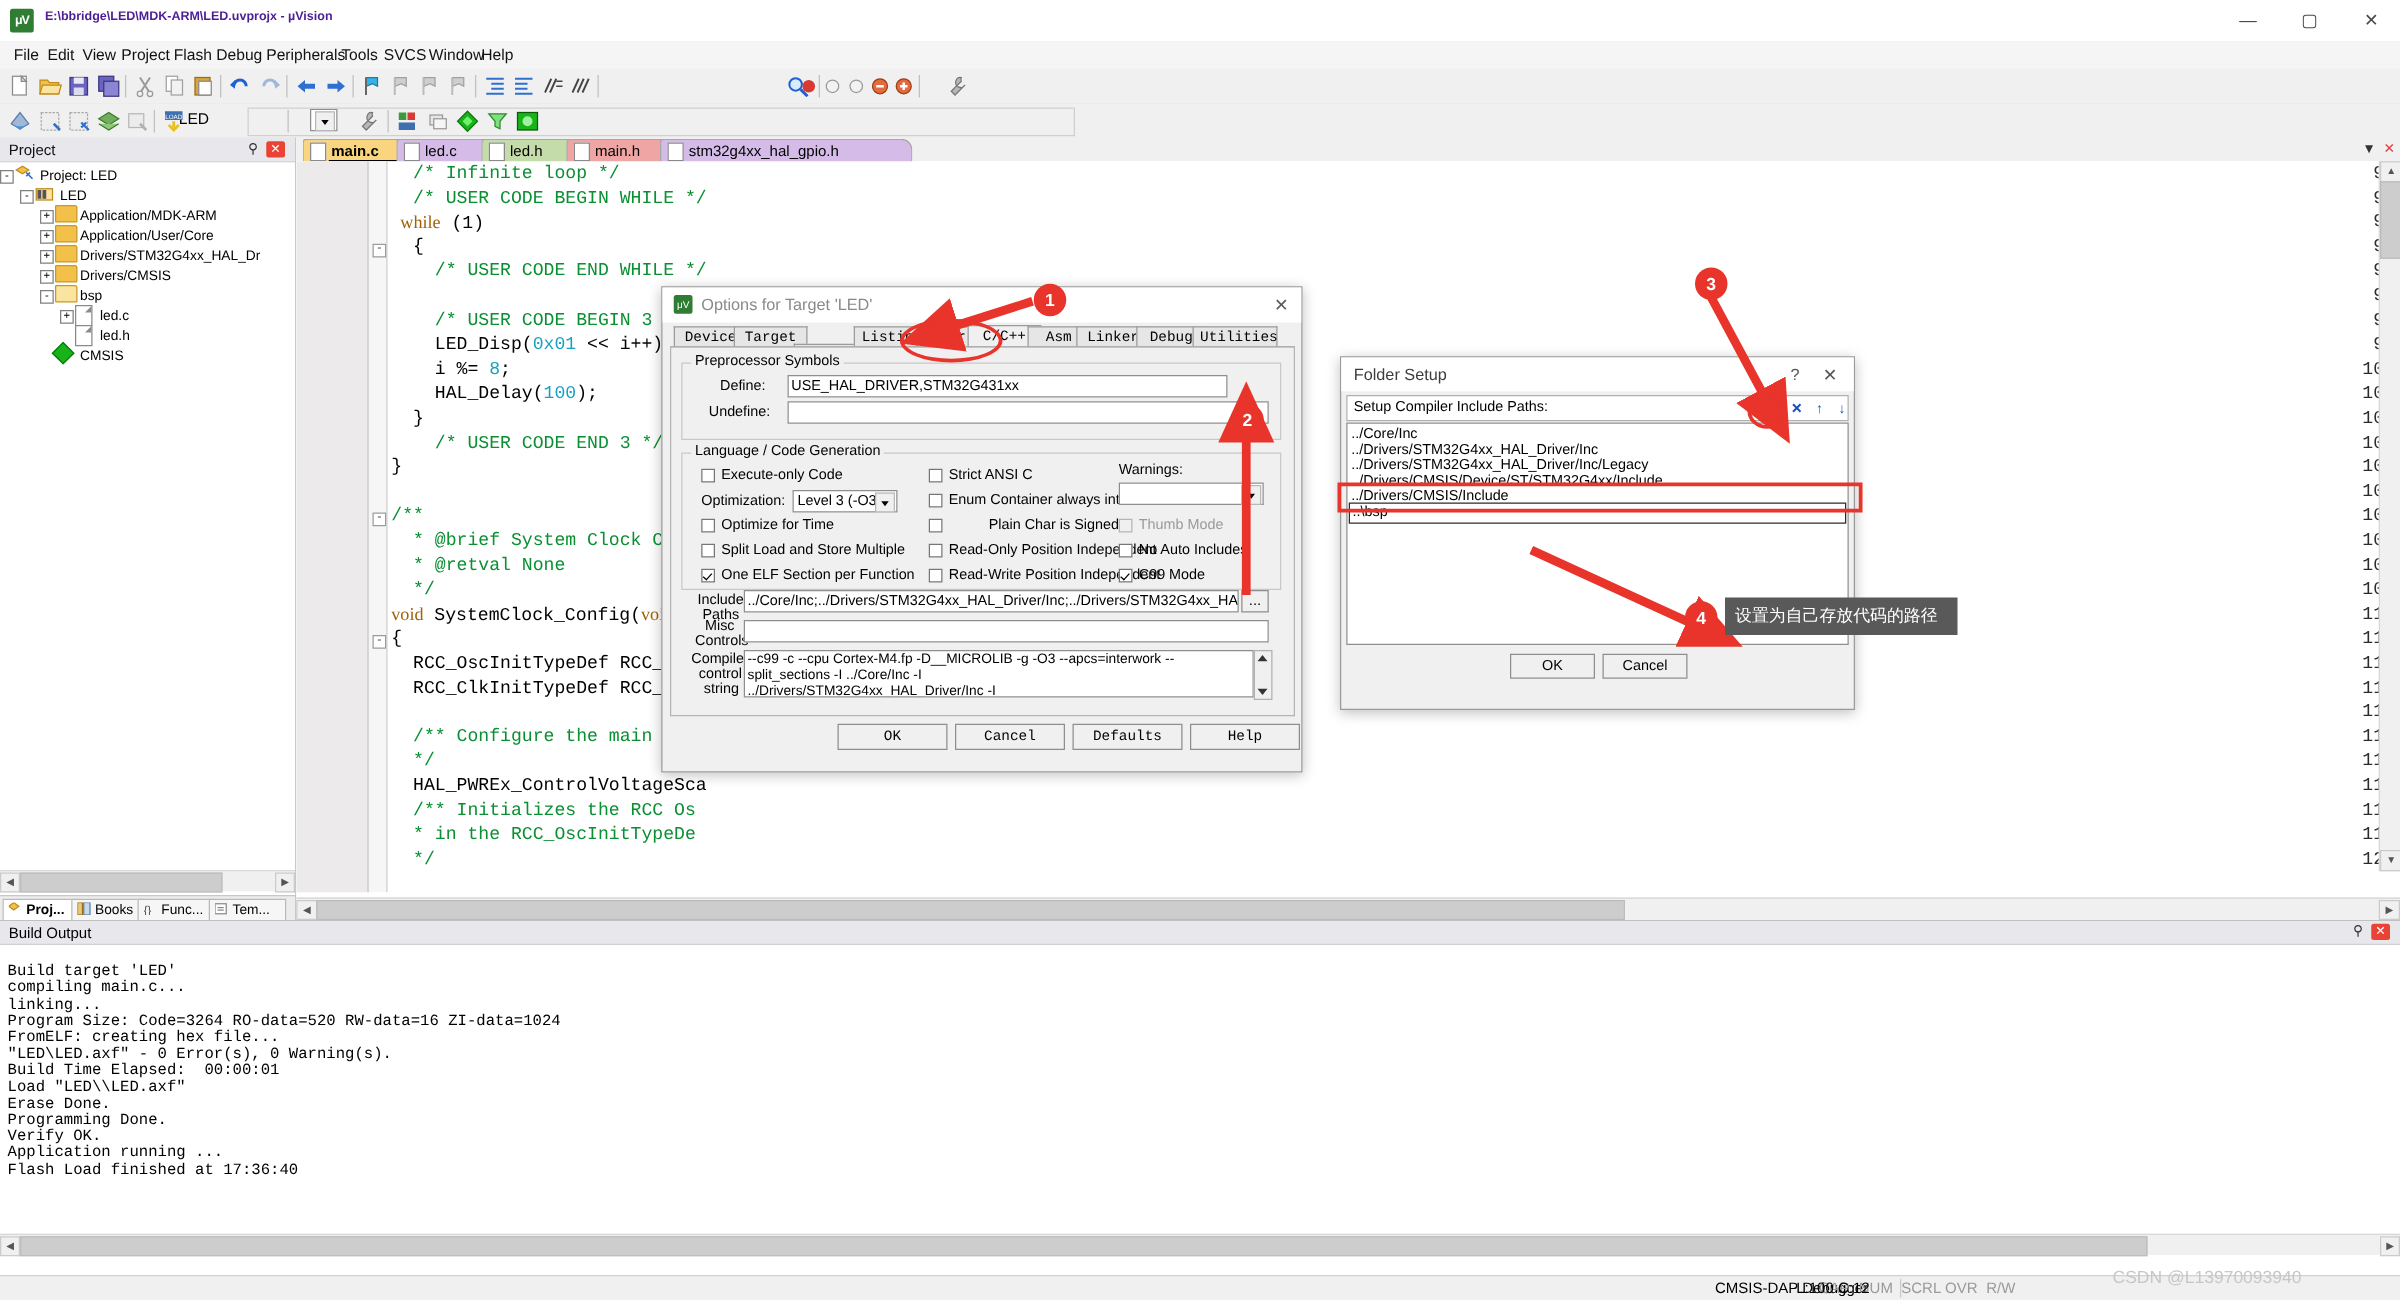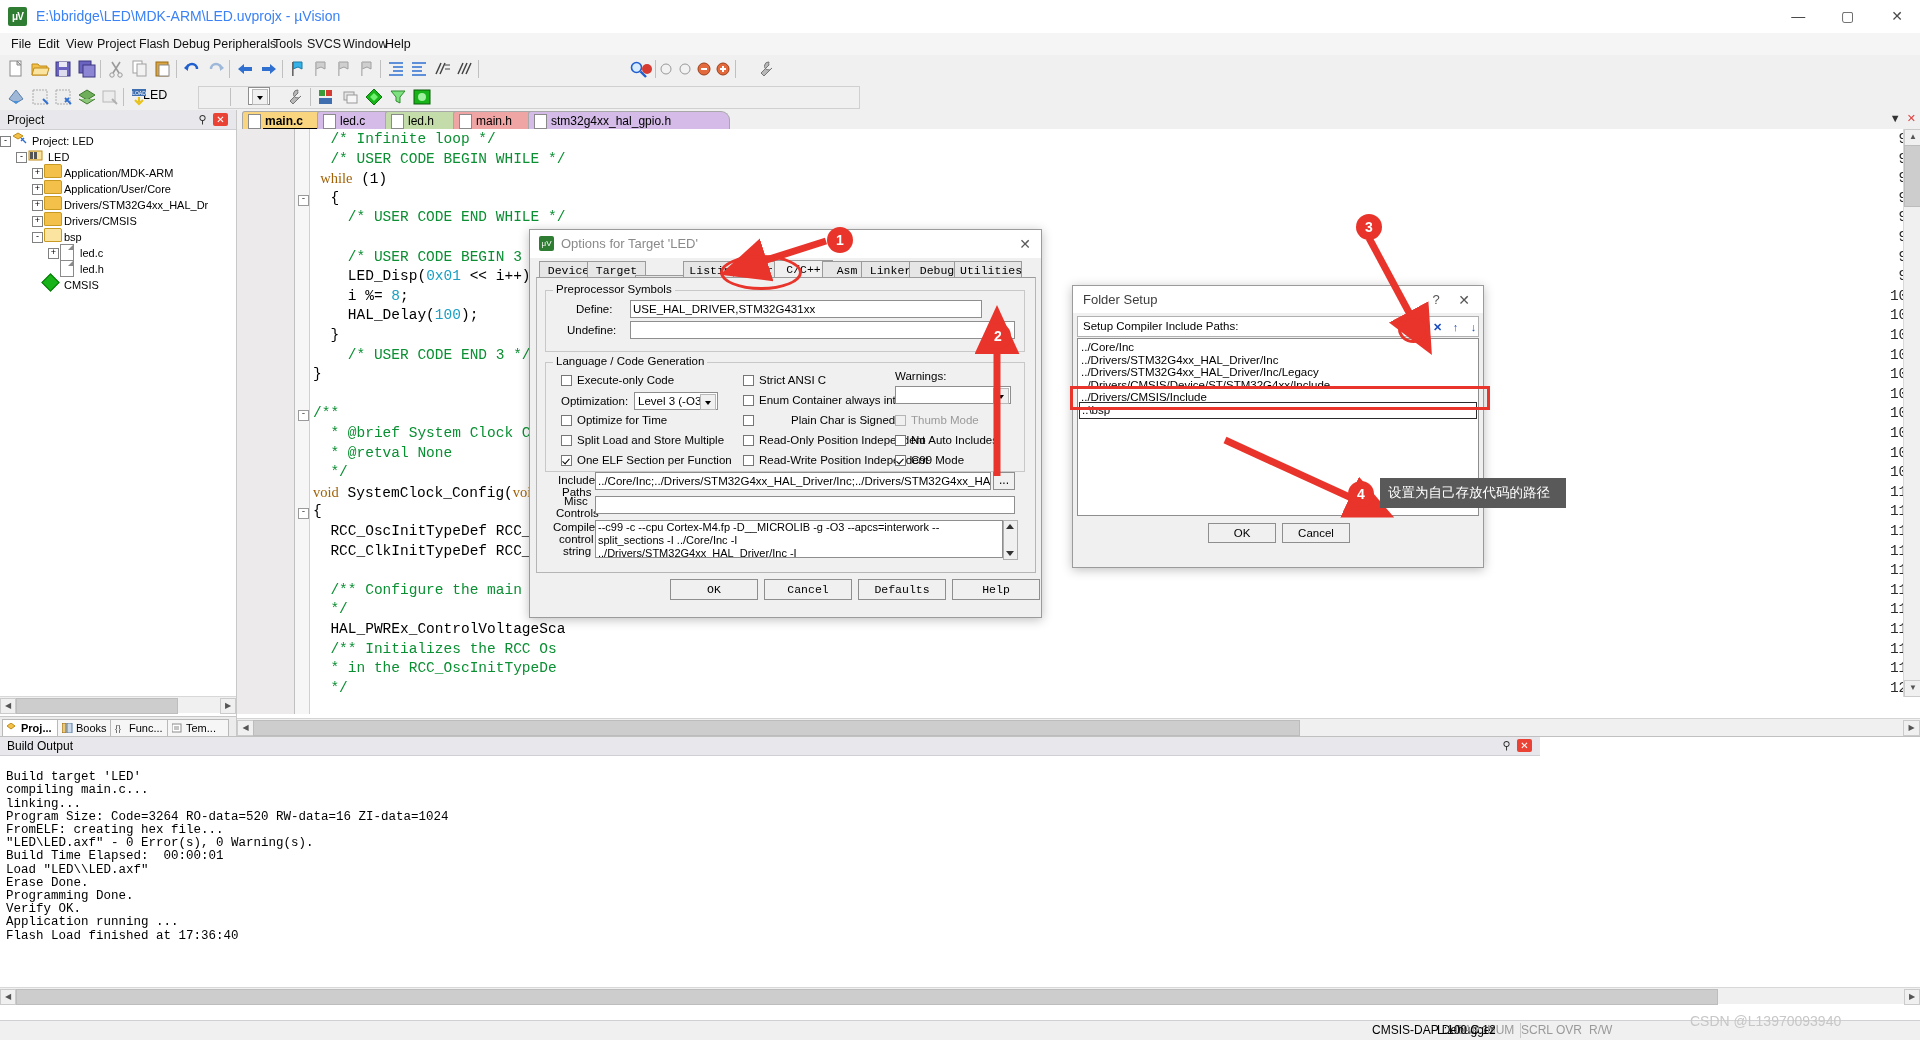--- a/index.html
+++ b/index.html
@@ -8,21 +8,21 @@
     font-family:"Liberation Sans",sans-serif;font-size:12px;
     background:#ffffff;color:#000;
     -webkit-font-smoothing:none;
   }
   .app{position:relative;width:1920px;height:1040px;background:#f0f0f0;}
 
   
   .titlebar{position:absolute;left:0;top:0;width:1920px;height:33px;background:#ffffff;border-bottom:1px solid #e3e3e3;}
   .tb-icon{position:absolute;left:8px;top:7px;width:19px;height:19px;background:#2f7d32;border-radius:2px;
            color:#fff;font-size:10px;font-weight:bold;text-align:center;line-height:19px;letter-spacing:-1px;}
-  .tb-title{position:absolute;left:36px;top:8px;font-size:14px;color:#3b82f6;}
+  .tb-title{position:absolute;left:36px;top:8px;font-size:10px;color:#4c1d95;font-weight:bold;}
   .tb-btns{position:absolute;right:0;top:0;height:33px;}
   .tb-btn{display:inline-block;width:46px;height:33px;line-height:33px;text-align:center;color:#4a4a4a;font-size:14px;}
 
   
   .menubar{position:absolute;left:0;top:33px;width:1920px;height:22px;background:#f5f5f5;}
   .menu-item{position:absolute;top:3px;height:16px;line-height:16px;font-size:12.5px;color:#111;padding:0 5px;}
 
   
   .toolbar1{position:absolute;left:0;top:55px;width:1920px;height:28px;background:#f0f0f0;border-bottom:1px solid #dcdcdc;}
   .toolbar2{position:absolute;left:0;top:83px;width:1920px;height:27px;background:#f0f0f0;border-bottom:1px solid #c8c8c8;}
@@ -79,21 +79,21 @@
   .c-txt{color:#000;}
   .foldbox{position:absolute;left:61px;width:9px;height:9px;border:1px solid #9a9a9a;background:#fff;font-size:9px;line-height:7px;text-align:center;color:#333;}
 
   .ed-hscroll{position:absolute;left:0;bottom:0;width:1683px;height:17px;background:#f0f0f0;border-top:1px solid #d4d4d4;}
   .ed-vscroll{position:absolute;right:0;top:19px;width:16px;height:568px;background:#f0f0f0;border-left:1px solid #d8d8d8;}
   .sc-btn{position:absolute;background:#f0f0f0;border:1px solid #cbcbcb;color:#555;font-size:8px;text-align:center;}
   .sc-thumb{position:absolute;background:#cdcdcd;border:1px solid #bcbcbc;}
 
   
   .build{position:absolute;left:0;top:736px;width:1920px;height:286px;background:#fff;border-top:1px solid #c0c0c0;}
-  .build-head{position:absolute;left:0;top:0;width:1540px;height:18px;background:#e8e8ec;border-bottom:1px solid #cfcfd4;text-decoration:underline;}
+  .build-head{position:absolute;left:0;top:0;width:1920px;height:18px;background:#e8e8ec;border-bottom:1px solid #cfcfd4;text-decoration:underline;}
   .build-head-t{position:absolute;left:7px;top:2px;font-size:12px;}
   .build-body{position:absolute;left:0;top:19px;width:1920px;height:248px;background:#fff;
               font-family:"Liberation Mono",monospace;font-size:12.5px;overflow:hidden;}
   .bline{position:absolute;left:6px;white-space:pre;}
   .build-hscroll{position:absolute;left:0;bottom:19px;width:1920px;height:16px;background:#f0f0f0;border-top:1px solid #d8d8d8;}
 
   
   .status{position:absolute;left:0;bottom:0;width:1920px;height:19px;background:#f0f0f0;border-top:1px solid #cfcfd4;font-size:12px;}
   .st-cell{position:absolute;top:2px;height:15px;line-height:15px;}
   .st-sep{position:absolute;top:2px;width:1px;height:15px;background:#c9c9c9;}

